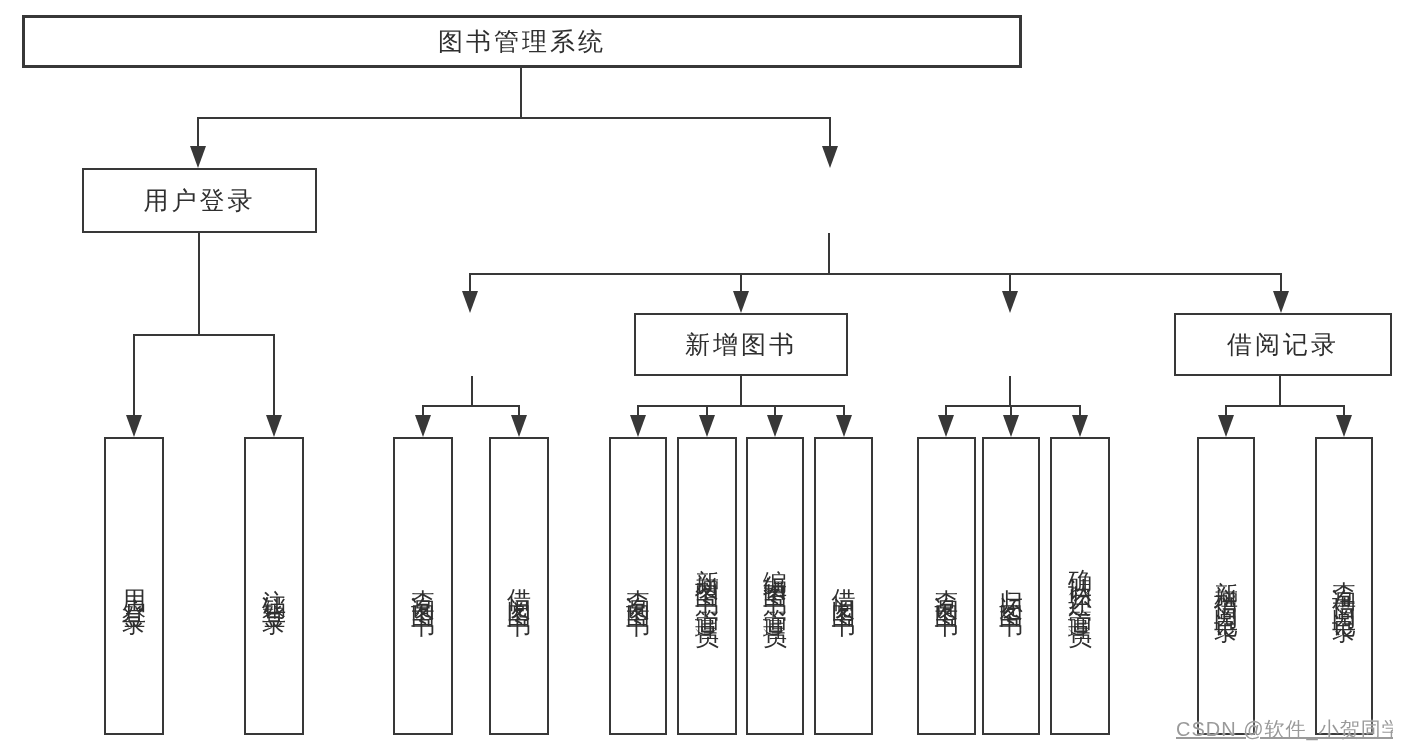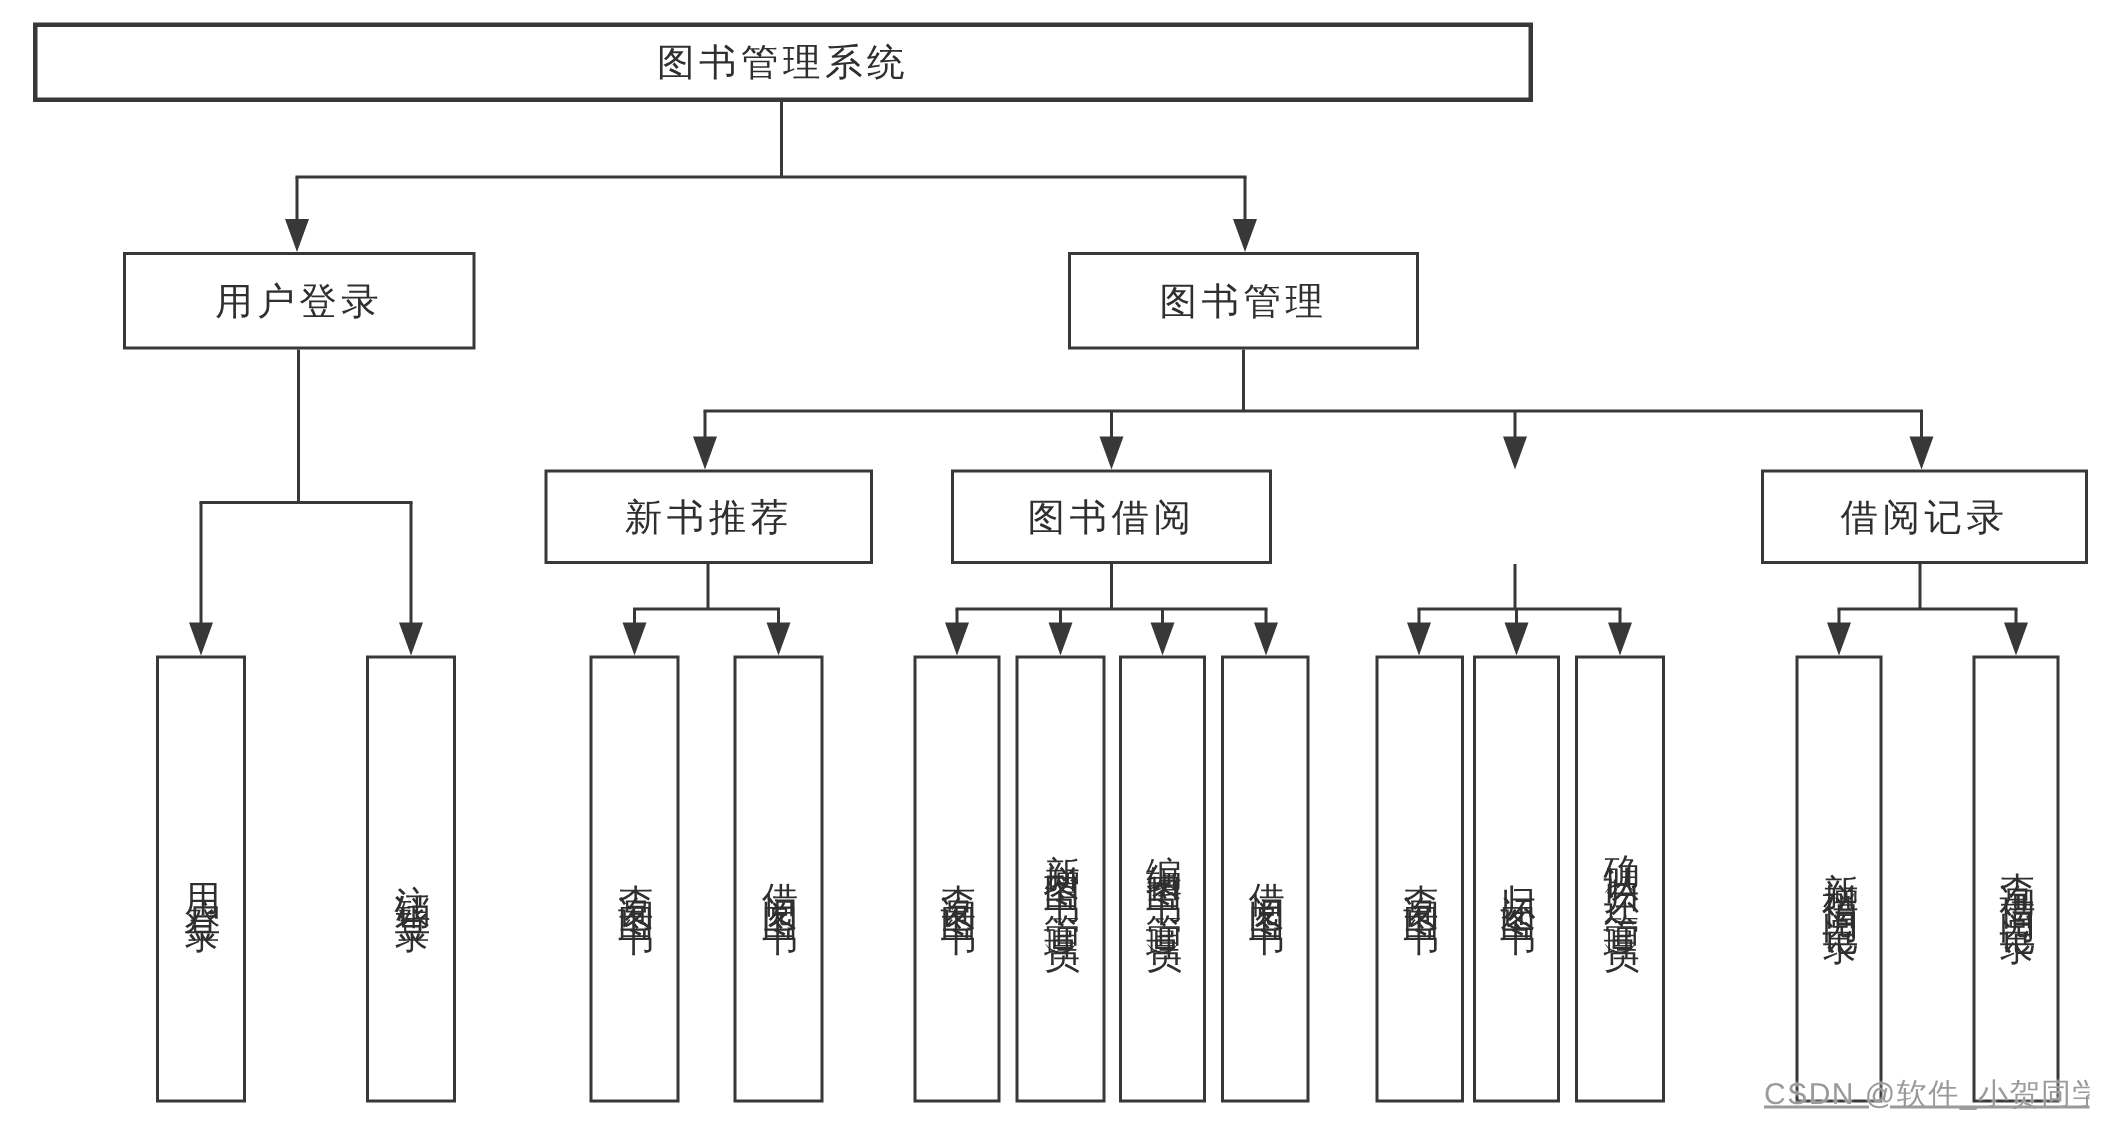--- a/index.html
+++ b/index.html
@@ -65,24 +65,22 @@
   }
 </style>
 </head>
 <body>
 
 <div class="canvas">
 
   <div class="box root-box hlabel" style="left:22px;top:15px;width:1000px;height:53px">图书管理系统</div>
 
   <div class="box hlabel" style="left:82px;top:168px;width:235px;height:65px">用户登录</div>
-  <div class="box hlabel" style="left:712px;top:168px;width:234px;height:65px">图书管理</div>
 
-  <div class="box hlabel" style="left:363px;top:313px;width:219px;height:63px">新书推荐</div>
-  <div class="box hlabel" style="left:634px;top:313px;width:214px;height:63px">图书借阅</div>
+  <div class="box hlabel" style="left:634px;top:313px;width:214px;height:63px">新增图书</div>
   <div class="box hlabel" style="left:1174px;top:313px;width:218px;height:63px">借阅记录</div>
 
   <div class="box vbox" style="left:104px;top:437px;width:60px;height:298px">用户登录</div>
   <div class="box vbox" style="left:244px;top:437px;width:60px;height:298px">注销登录</div>
 
   <div class="box vbox" style="left:393px;top:437px;width:60px;height:298px">查询图书</div>
   <div class="box vbox" style="left:489px;top:437px;width:60px;height:298px">借阅图书</div>
 
   <div class="box vbox" style="left:609px;top:437px;width:58px;height:298px">查询图书</div>
   <div class="box vbox" style="left:677px;top:437px;width:60px;height:298px">新增图书（管理员）</div>

